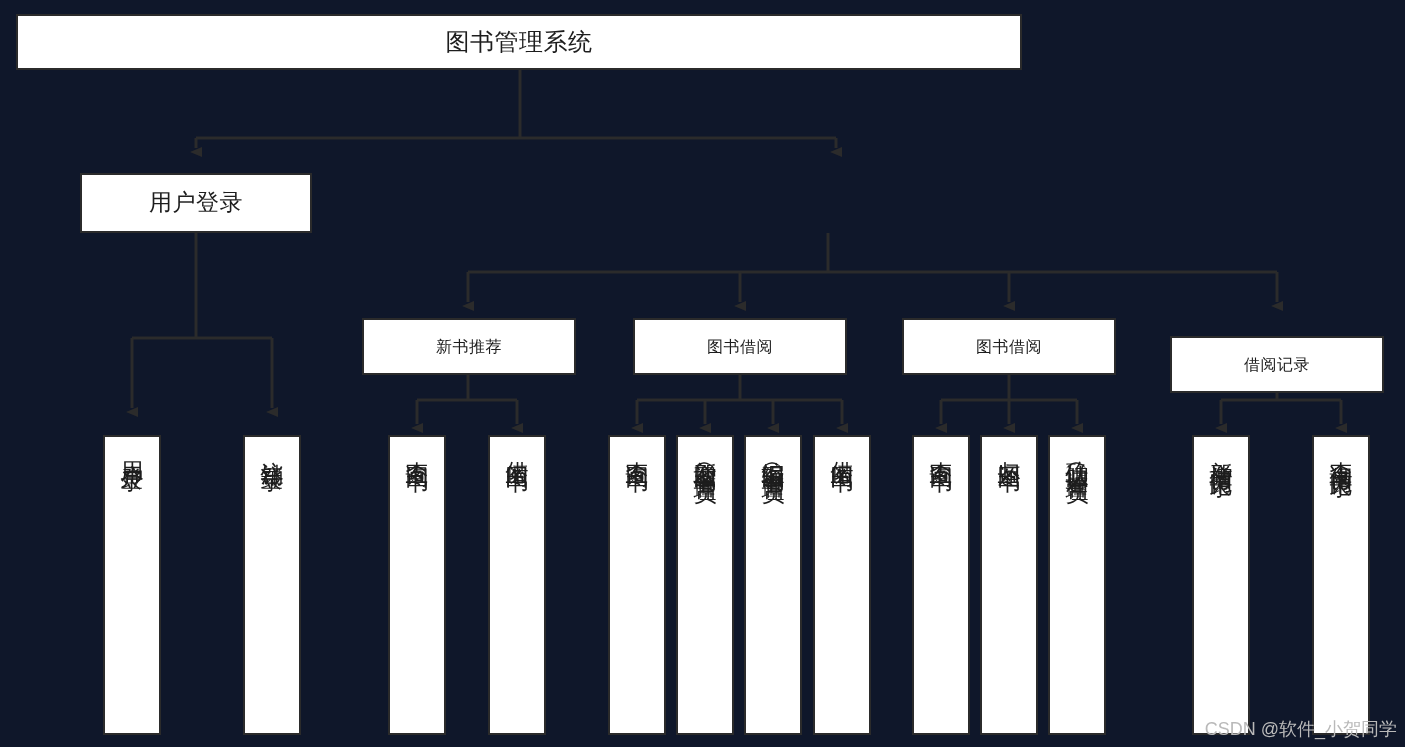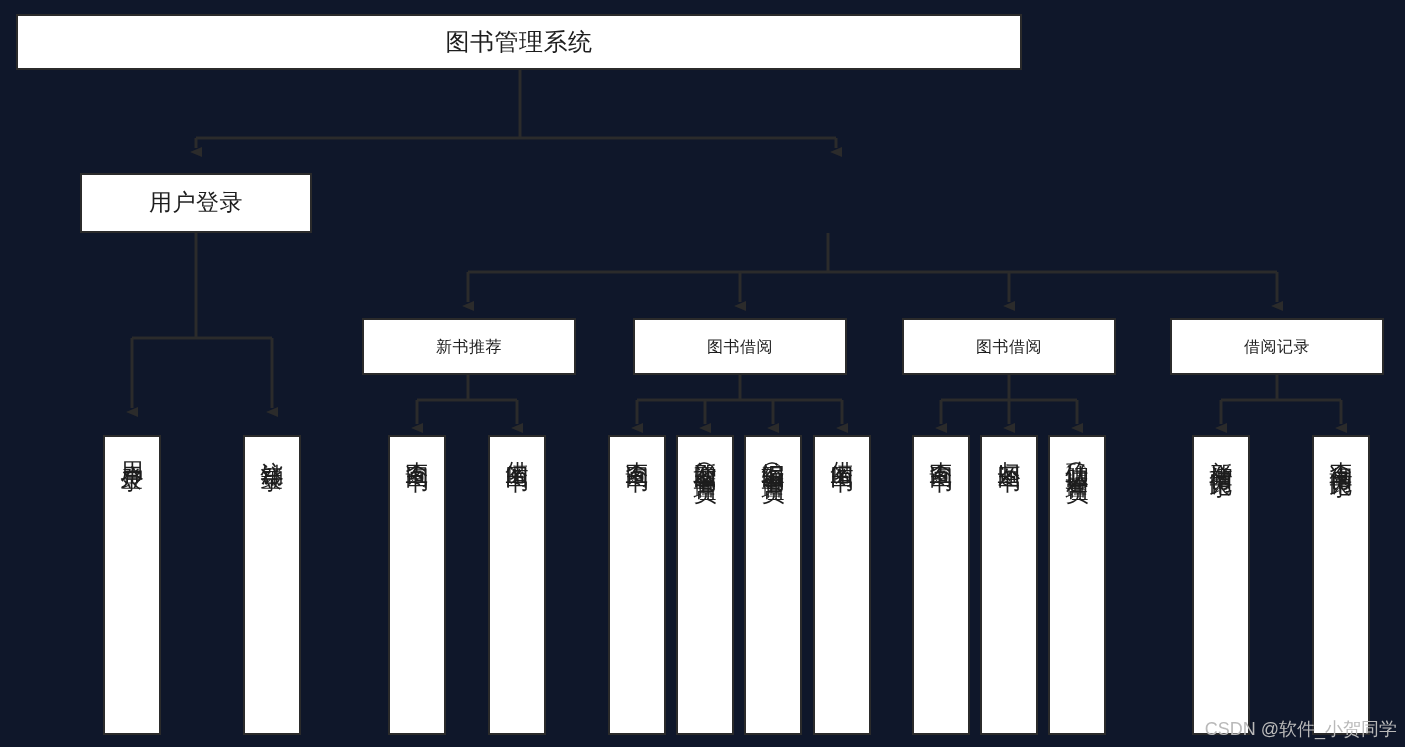--- a/index.html
+++ b/index.html
@@ -139,21 +139,21 @@
   </div>
 
   <div class="node level3" style="left:633px; top:318px; width:214px; height:57px;">
     <span class="label">图书借阅</span>
   </div>
 
   <div class="node level3" style="left:902px; top:318px; width:214px; height:57px;">
     <span class="label">图书借阅</span>
   </div>
 
-  <div class="node level3" style="left:1170px; top:318px; width:214px; height:57px;font-family:Liberation Serif, serif;">
+  <div class="node level3" style="left:1170px; top:336px; width:214px; height:57px;font-family:Liberation Serif, serif;">
     <span class="label">借阅记录</span>
   </div>
 
   <div class="node vertical" style="left:103px; top:435px; width:58px; height:300px;">
     <span class="label">用户登录</span>
   </div>
 
   <div class="node vertical" style="left:243px; top:435px; width:58px; height:300px;">
     <span class="label">注销登录</span>
   </div>

